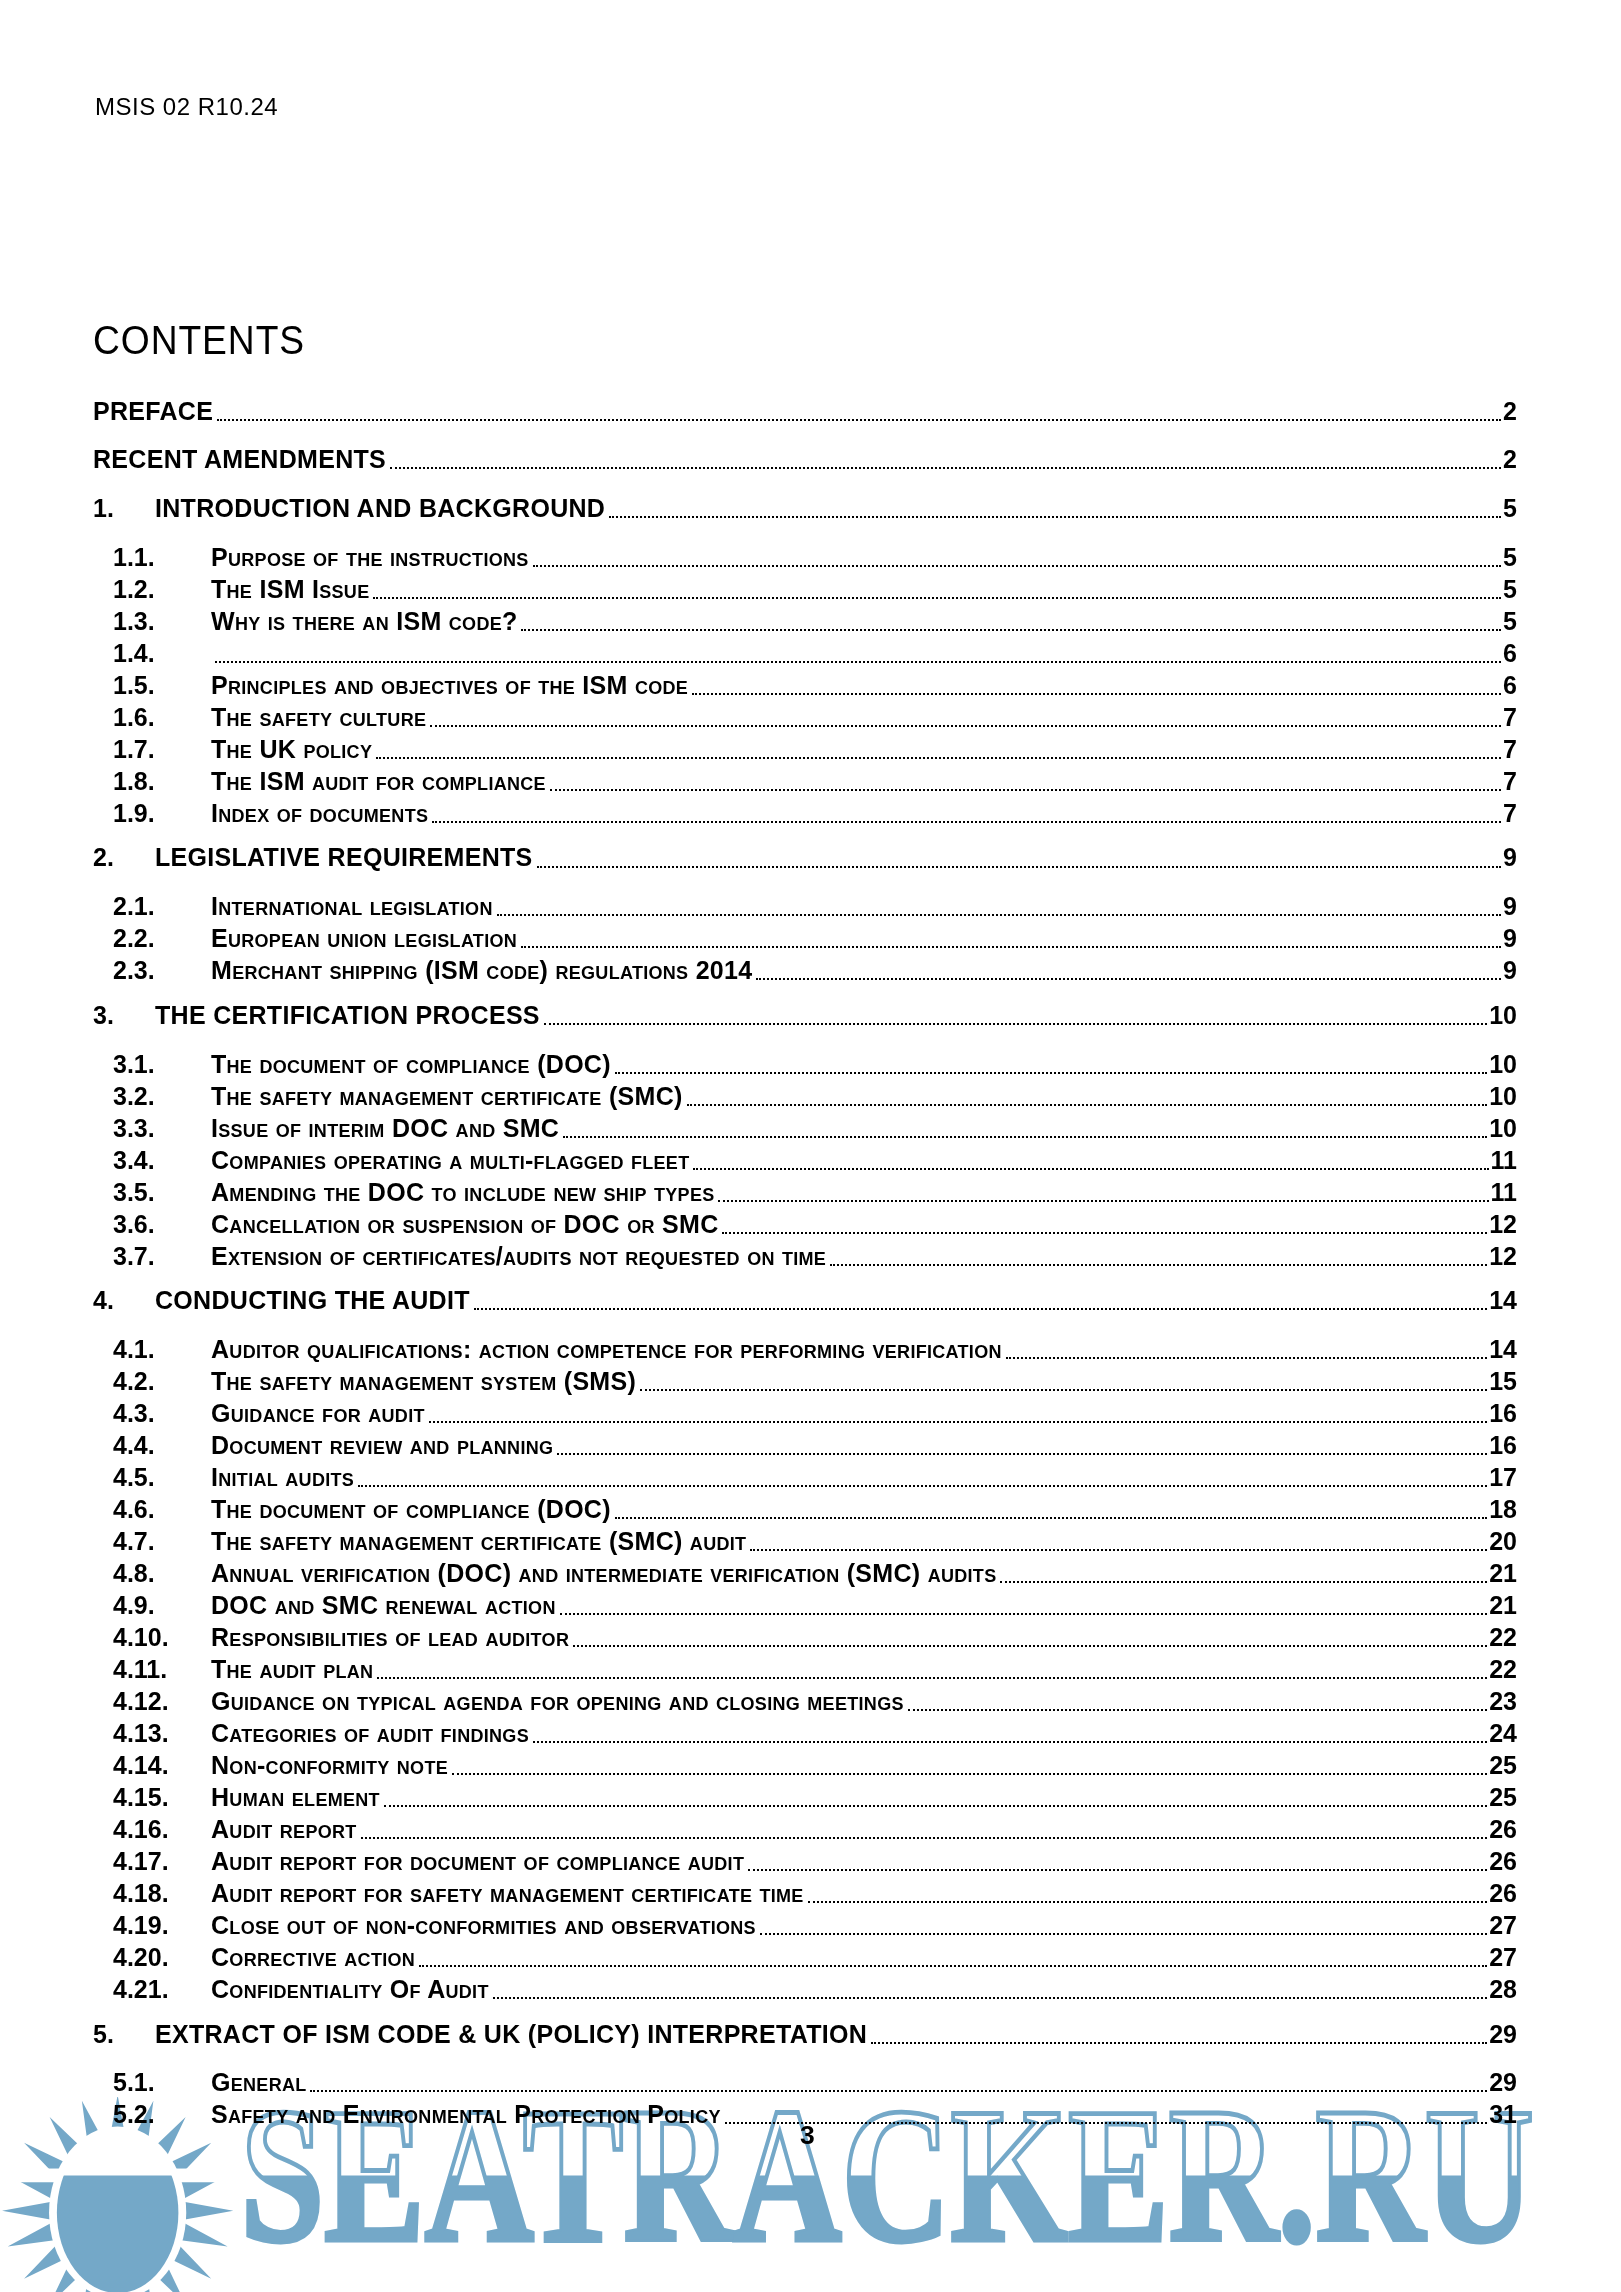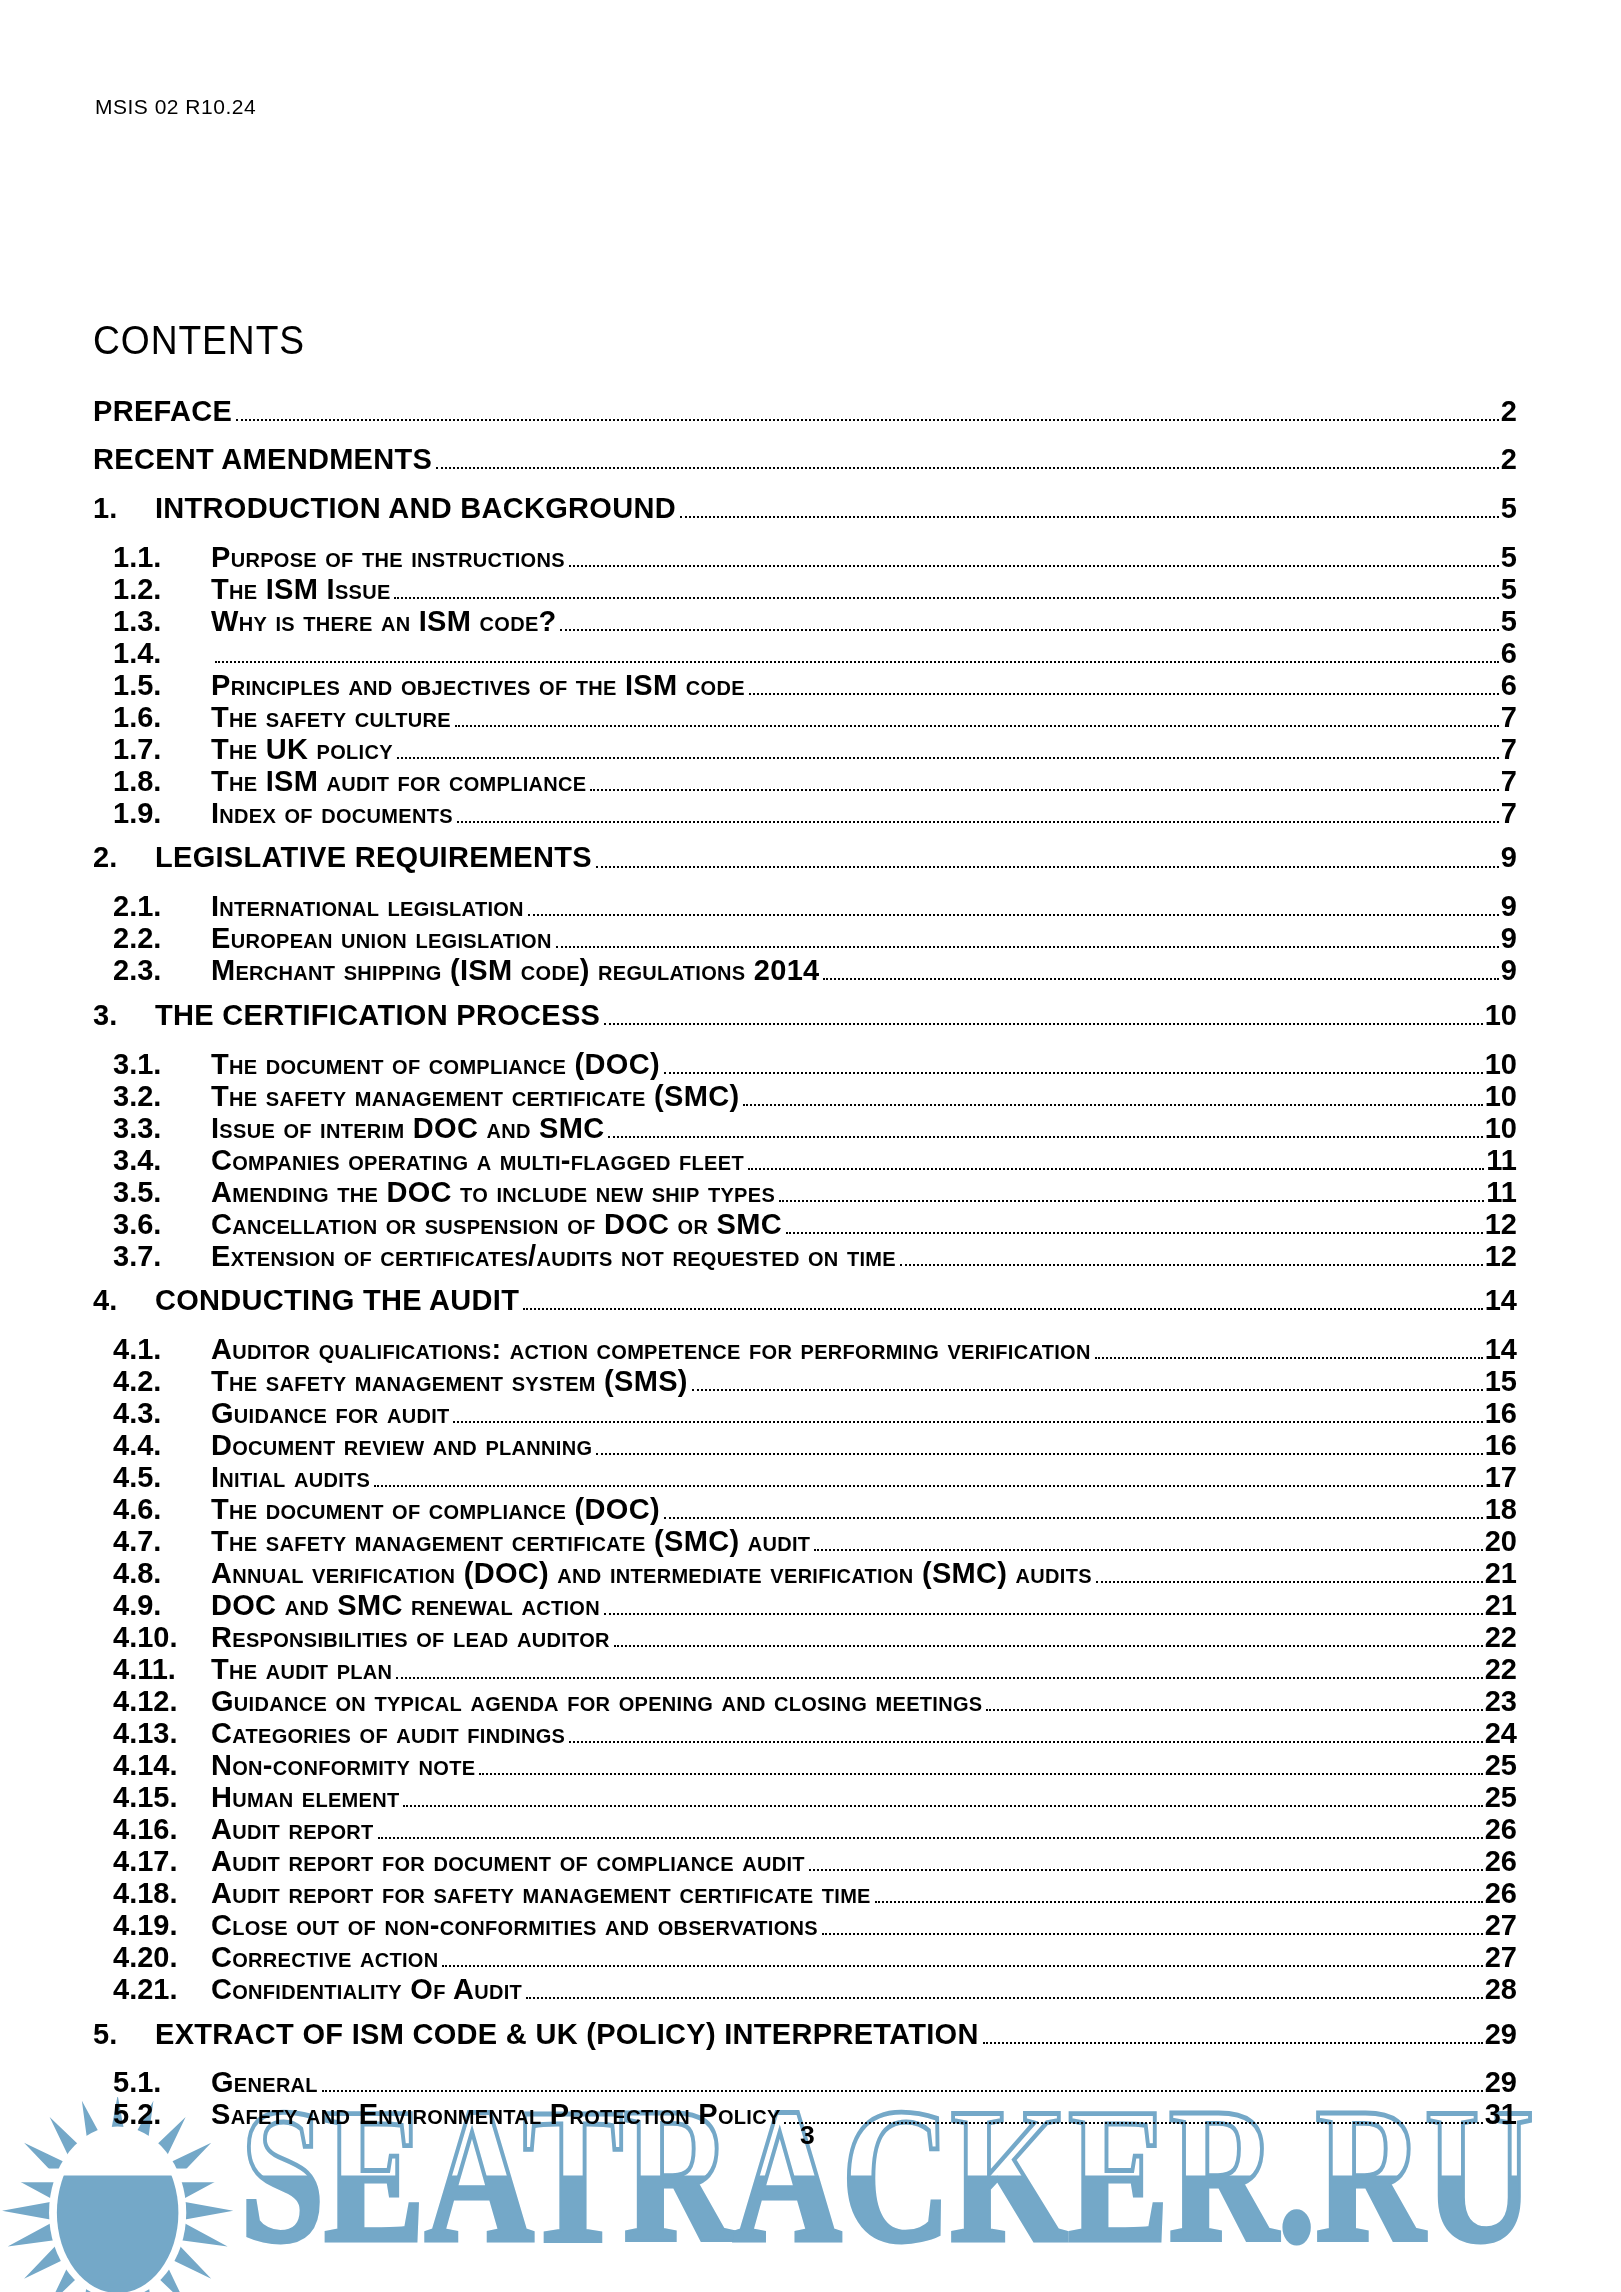--- a/index.html
+++ b/index.html
@@ -9,21 +9,21 @@
     height:2293px;
     background:#ffffff;
     overflow:hidden;
     font-family:"Liberation Sans", sans-serif;
     color:#000;
   }
   .doc-header{
     position:absolute;
     top:92px;
     left:95px;
-    font-size:21px;
+    font-size:24px;
     line-height:30px;
     letter-spacing:0.5px;
     color:#000;
   }
   .contents-title{
     position:absolute;
     top:320px;
     left:93px;
     margin:0;
     font-size:40px;
@@ -40,21 +40,21 @@
     left:91px;
     width:1426px;
     overflow:hidden;
     z-index:1;
   }
   .row{
     display:flex;
     align-items:flex-end;
     height:32px;
     font-weight:bold;
-    font-size:29px;
+    font-size:25px;
     line-height:32px;
     white-space:nowrap;
   }
   .row.l1{margin:12.7px 0 16.7px 0; padding-left:2px;}
   .row.l2 .title{font-variant:small-caps;}
   .num{flex:0 0 auto;}
   .l1 .num{width:62px;}
   .l2 .num{width:98px;margin-left:22px;}
   .title{flex:0 0 auto; letter-spacing:0.3px;}
   .leader{

